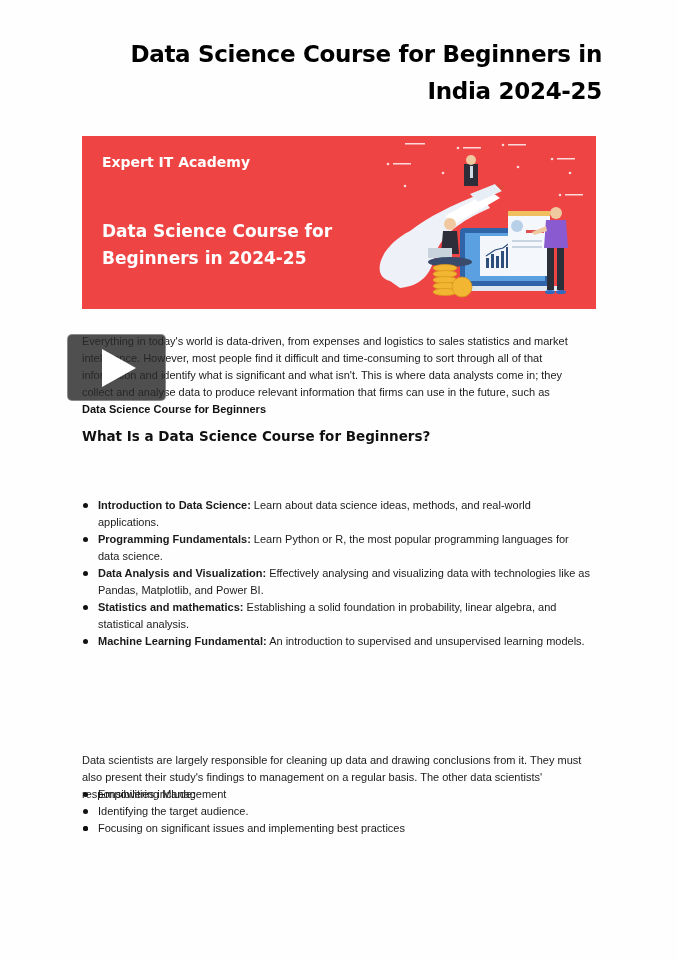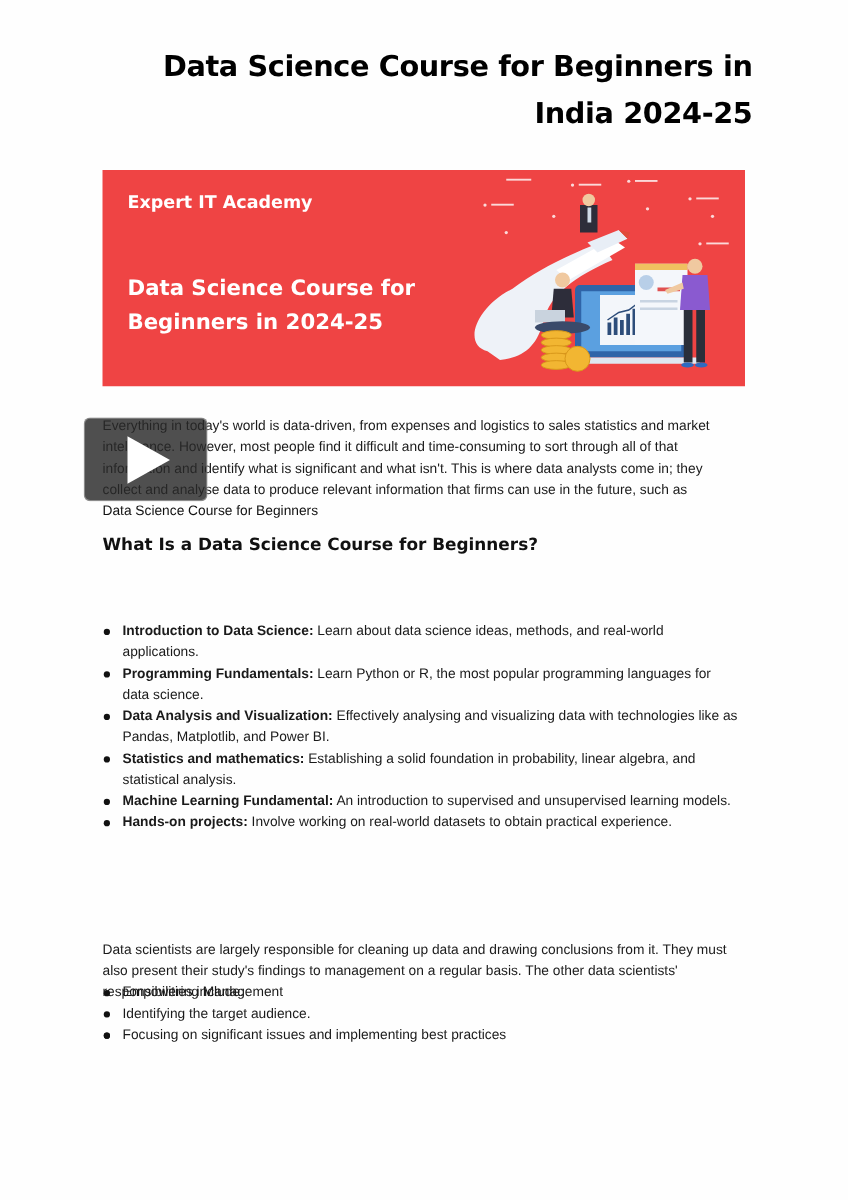--- a/index.html
+++ b/index.html
@@ -21,21 +21,21 @@
       position: absolute; left: 20px; top: 18px; color: #fff;
       font-family: "DejaVu Sans", sans-serif; font-weight: bold; font-size: 14px;
     }
     .banner .headline {
       position: absolute; left: 20px; top: 82px; width: 250px; color: #fff;
       font-family: "DejaVu Sans", sans-serif; font-weight: bold; font-size: 17px; line-height: 27px;
     }
     .banner .illus { position: absolute; left: 258px; top: 0; width: 256px; height: 173px; }
 
     .body-text { position: absolute; left: 82px; width: 510px; font-size: 11px; line-height: 17px; color: #1a1a1a; }
-    .body-text b { font-weight: normal; color: #111; }
+    .body-text b { font-weight: bold; color: #111; }
 
     .p-intro { top: 333px; }
     .h2 {
       position: absolute; left: 82px; font-family: "DejaVu Sans", sans-serif;
       font-weight: bold; font-size: 13.5px; color: #111;
     }
     .h-what { top: 428px; }
     .p-what { top: 455px; }
     .list { position: absolute; left: 82px; width: 510px; list-style: none; font-size: 11px; line-height: 17px; }
     .list li { position: relative; padding-left: 16px; margin-bottom: 0px; }
@@ -166,24 +166,20 @@
       <b>Data Analysis and Visualization:</b><span> Effectively analysing and visualizing data with technologies like as Pandas, Matplotlib, and Power BI.</span>
     </li>
     <li>
       <span class="dot"></span>
       <b>Statistics and mathematics:</b><span> Establishing a solid foundation in probability, linear algebra, and statistical analysis.</span>
     </li>
     <li>
       <span class="dot"></span>
       <b>Machine Learning Fundamental:</b><span> An introduction to supervised and unsupervised learning models.</span>
     </li>
-    <li>
-      <span class="dot"></span>
-      <b>Hands-on projects:</b><span> Involve working on real-world datasets to obtain practical experience.</span>
-    </li>
   </ul>
 
   <p class="body-text p-role">Data scientists are largely responsible for cleaning up data and drawing conclusions from it. They must also present their study's findings to management on a regular basis. The other data scientists' responsibilities include:</p>
 
   <ul class="list list-resp">
     <li>
       <span class="dot"></span>
       <span>Empowering Management</span>
     </li>
     <li>

